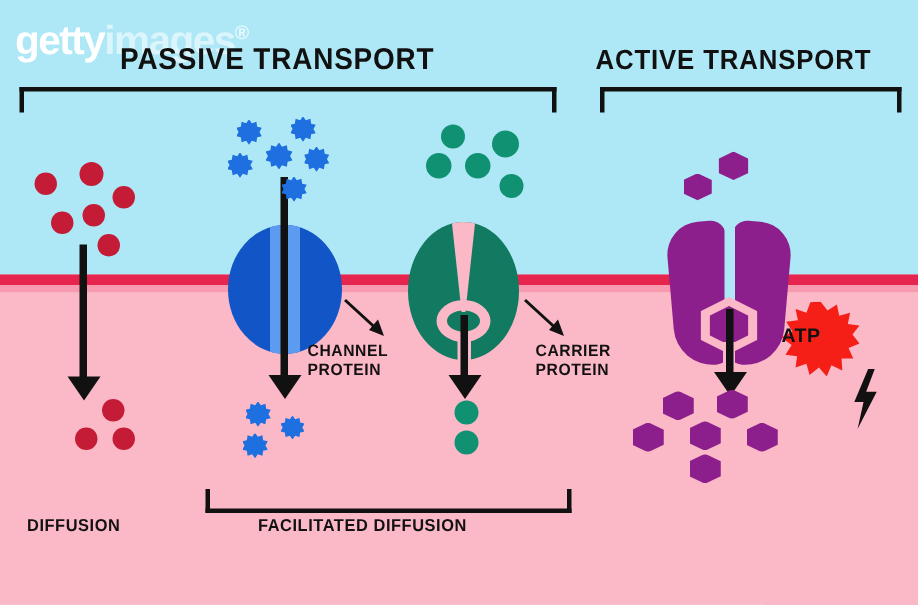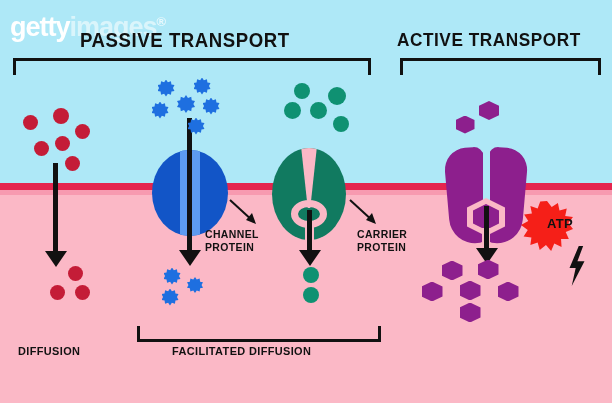--- a/index.html
+++ b/index.html
@@ -146,21 +146,21 @@
   
   #atp-burst{
     position:absolute;left:521px;top:201px;width:52px;height:50px;
     background:#f51f18;
     clip-path:polygon(50% 0%,59% 12%,71% 4%,74% 19%,88% 15%,85% 30%,100% 32%,
       91% 44%,100% 56%,86% 62%,92% 76%,77% 76%,78% 92%,64% 85%,58% 100%,
       48% 88%,36% 98%,32% 83%,18% 88%,20% 73%,5% 71%,13% 58%,0% 48%,
       14% 40%,6% 27%,21% 25%,18% 10%,32% 15%,37% 1%);
   }
   #atp-label{
-    position:absolute;left:521px;top:216px;width:52px;text-align:right;
+    position:absolute;left:521px;top:216px;width:52px;text-align:left;
     font-size:13px;font-weight:bold;color:#111;letter-spacing:.3px;
   }
   #bolt{
     position:absolute;left:566px;top:246px;width:22px;height:40px;
     background:#111;
     clip-path:polygon(58% 0%,16% 55%,44% 55%,26% 100%,84% 38%,52% 38%,78% 0%);
   }
 
   
   #watermark{

